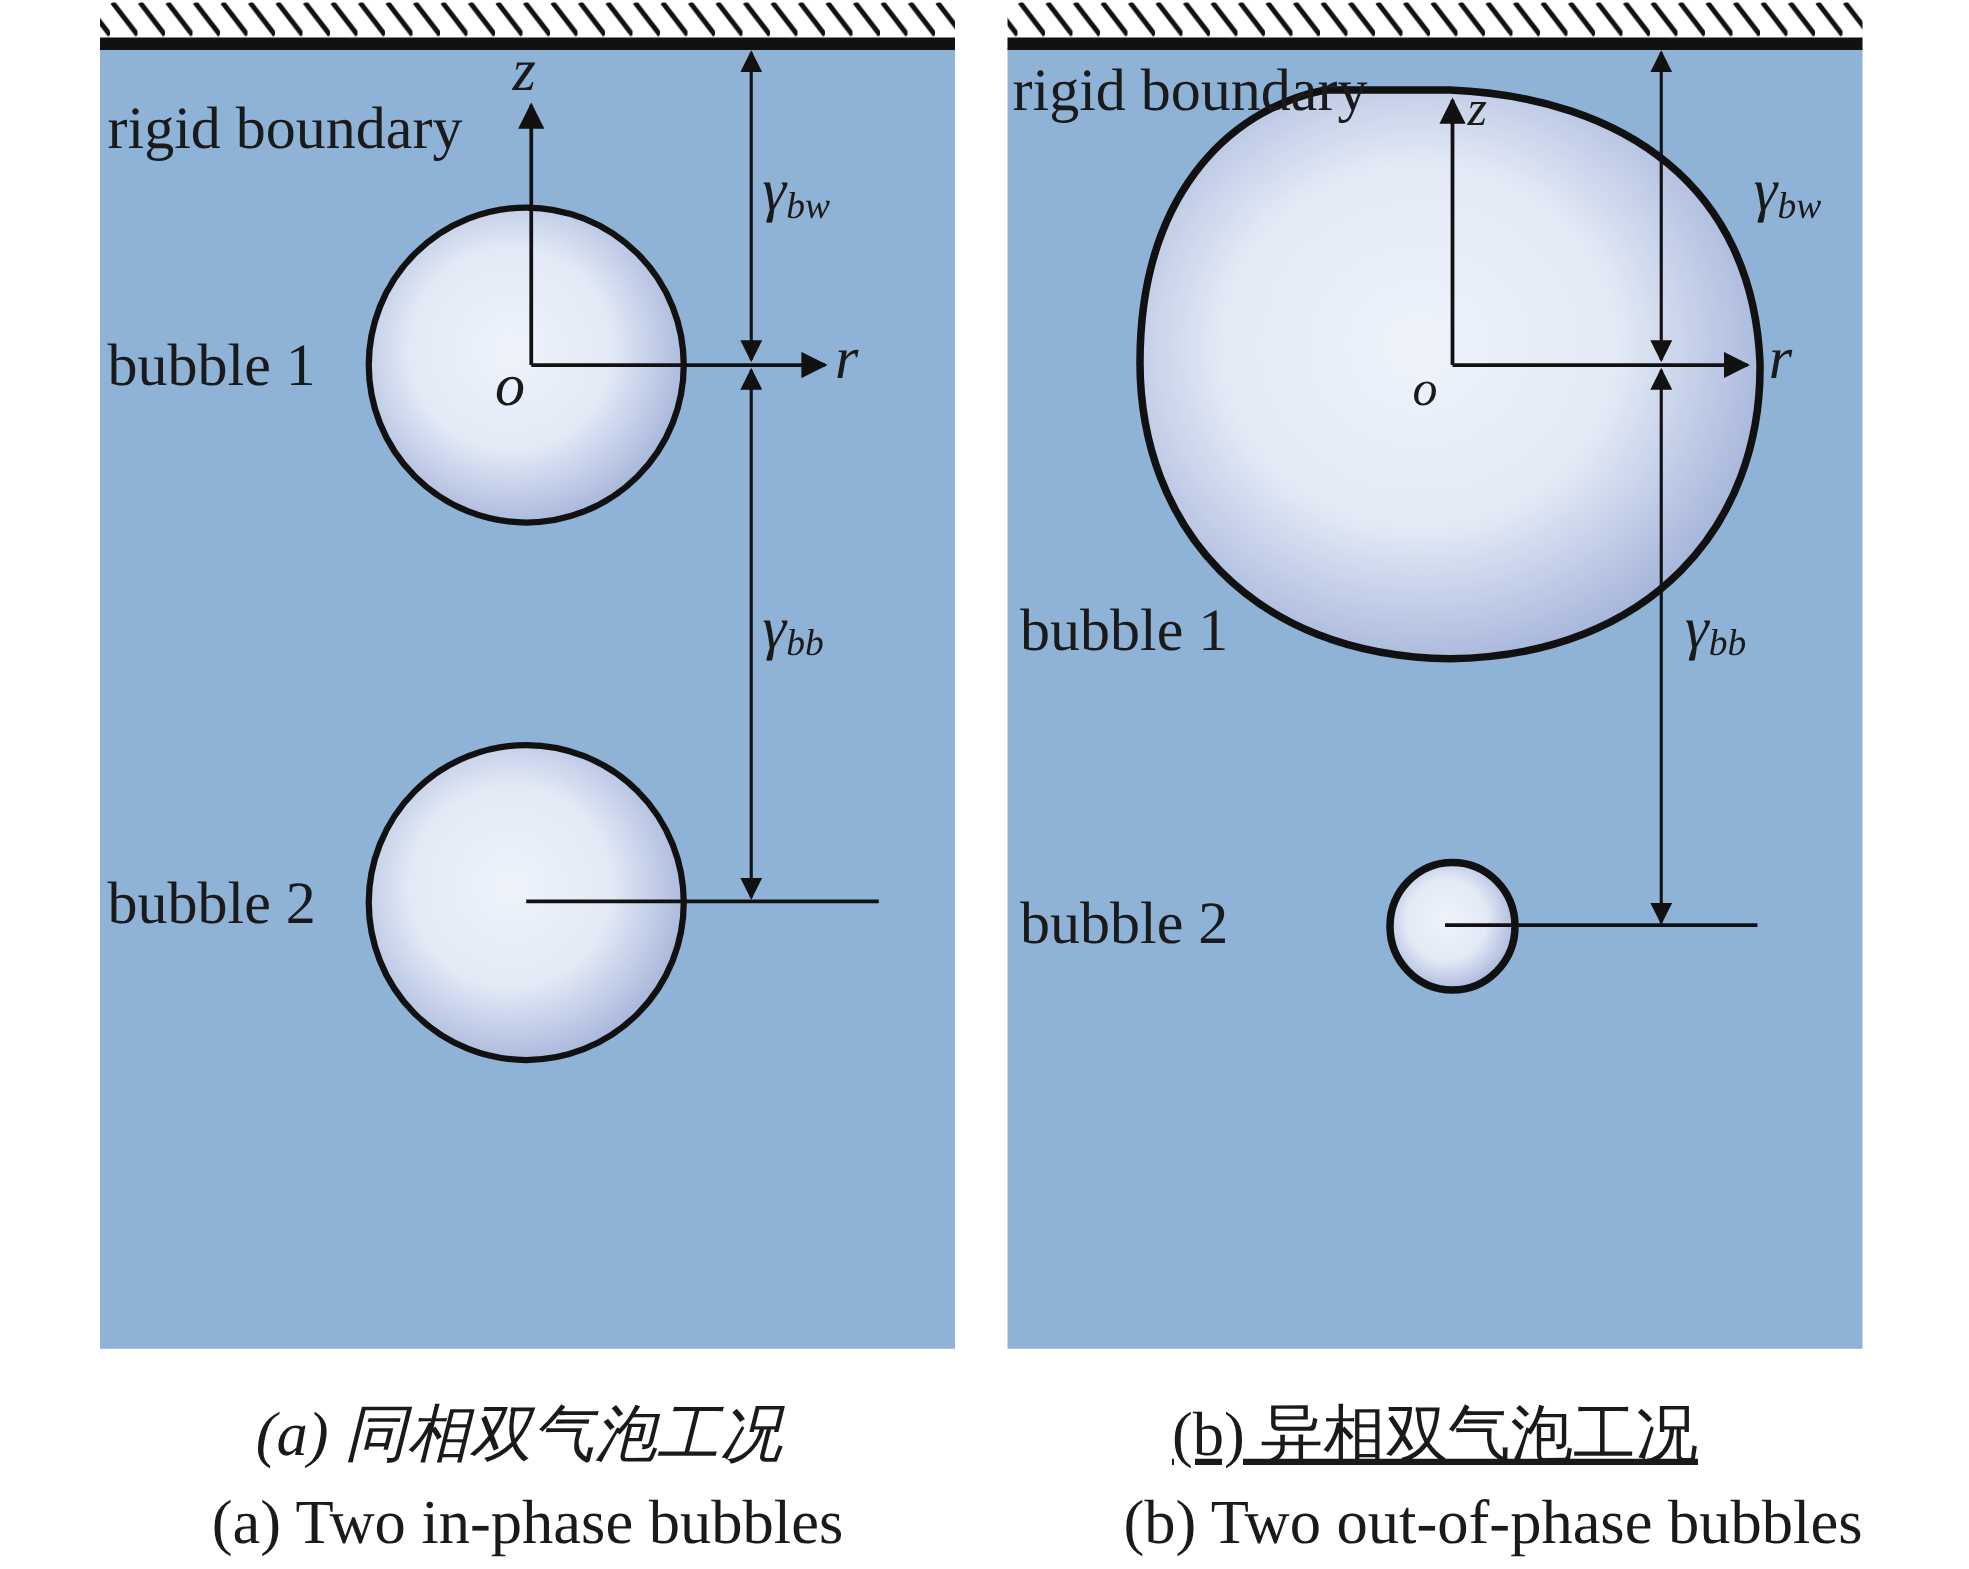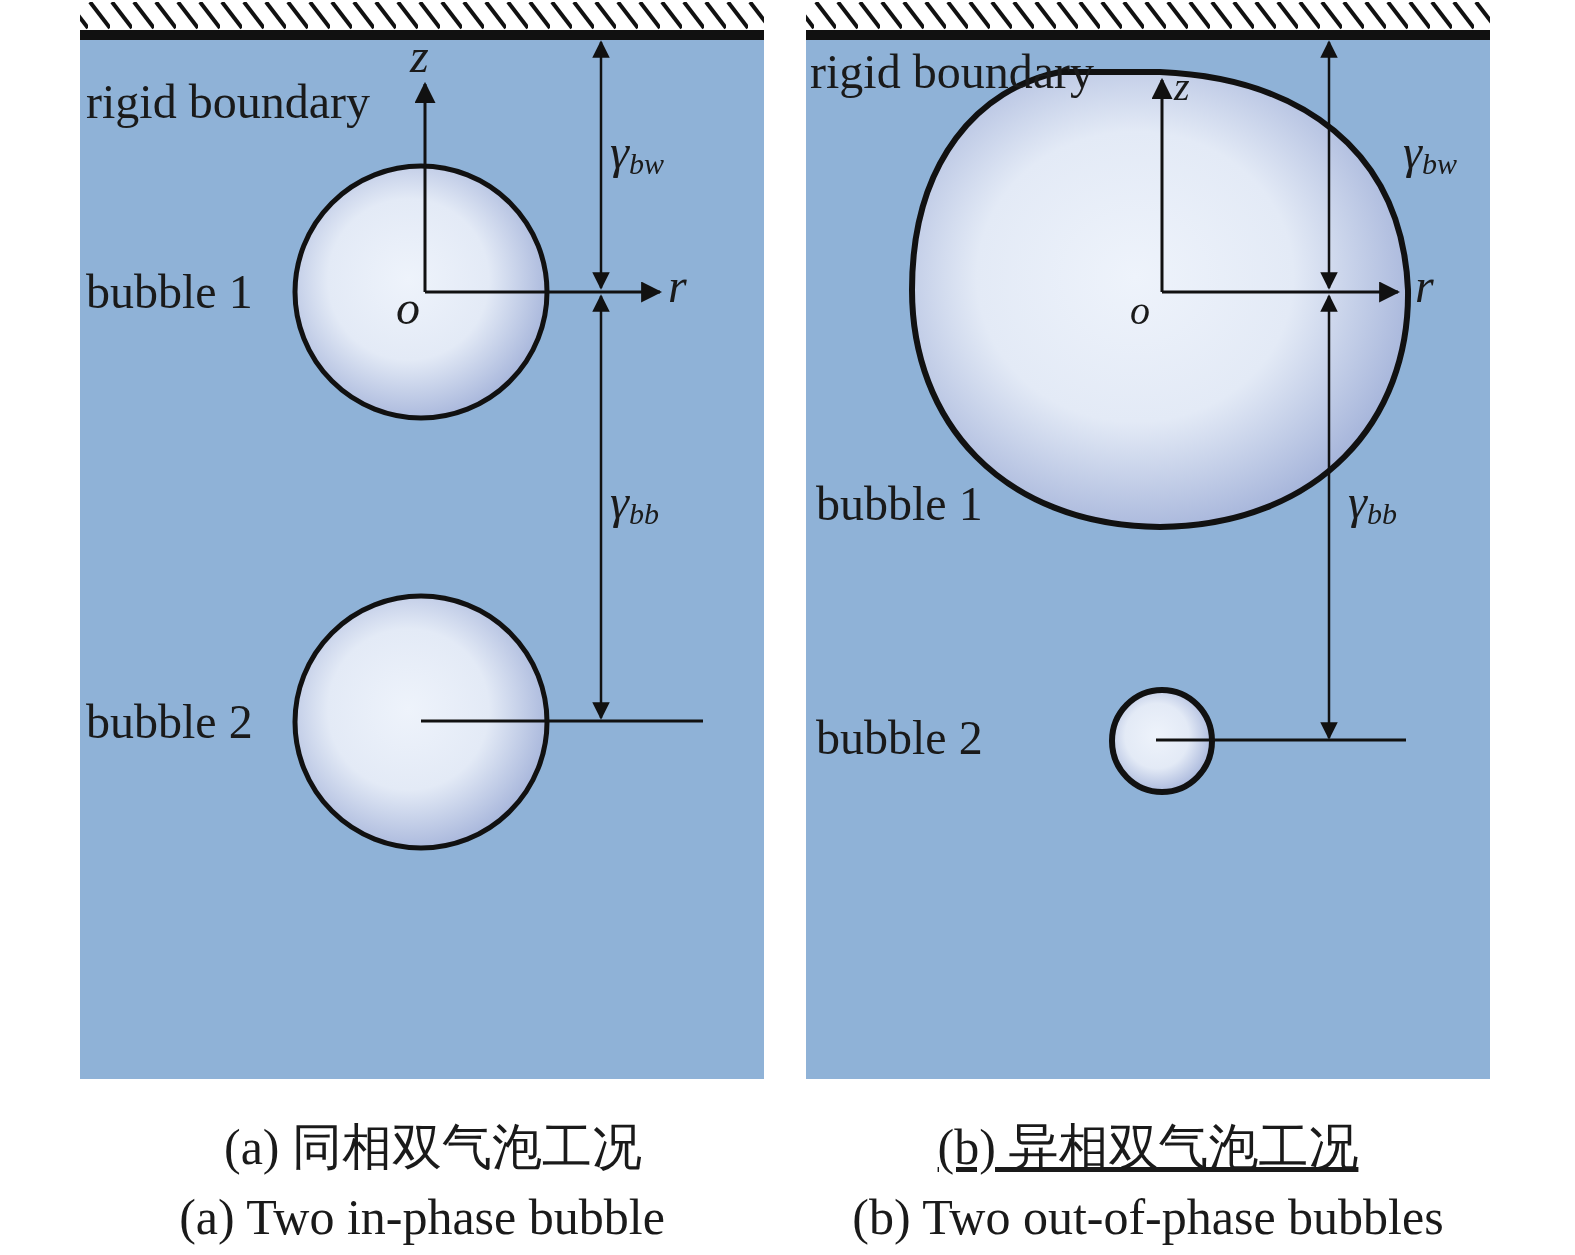--- a/index.html
+++ b/index.html
@@ -76,16 +76,16 @@
     <text class="lbl ital" x="1174" y="100" font-size="40">z</text>
     <text class="lbl big ital" x="1415" y="302">r</text>
     <text class="lbl ital" x="1130" y="324" font-size="40">o</text>
     <text class="lbl ital" x="1403" y="168" font-size="48"><tspan>γ</tspan><tspan font-size="30" dy="6">bw</tspan></text>
     <text class="lbl ital" x="1348" y="518" font-size="48"><tspan>γ</tspan><tspan font-size="30" dy="6">bb</tspan></text>
     <text class="lbl big" x="816" y="520">bubble 1</text>
     <text class="lbl big" x="816" y="754">bubble 2</text>
   </g>
 </svg>
 
-<div class="cap" style="left:91px; width:684px; top:1122px;">(a) 同相双气泡工况</div>
-<div class="cap" style="left:80px; width:684px; top:1192px;">(a) Two in-phase bubble</div>
+<div class="cap" style="left:73px; width:684px; top:1122px;font-style:italic;">(a) 同相双气泡工况</div>
+<div class="cap" style="left:80px; width:684px; top:1192px;">(a) Two in-phase bubbles</div>
 <div class="cap" style="left:806px; width:684px; top:1122px;text-decoration:underline;">(b) 异相双气泡工况</div>
-<div class="cap" style="left:806px; width:684px; top:1192px;">(b) Two out-of-phase bubbles</div>
+<div class="cap" style="left:806px; width:684px; top:1192px;text-align:right;">(b) Two out-of-phase bubbles</div>
 
 </body></html>

